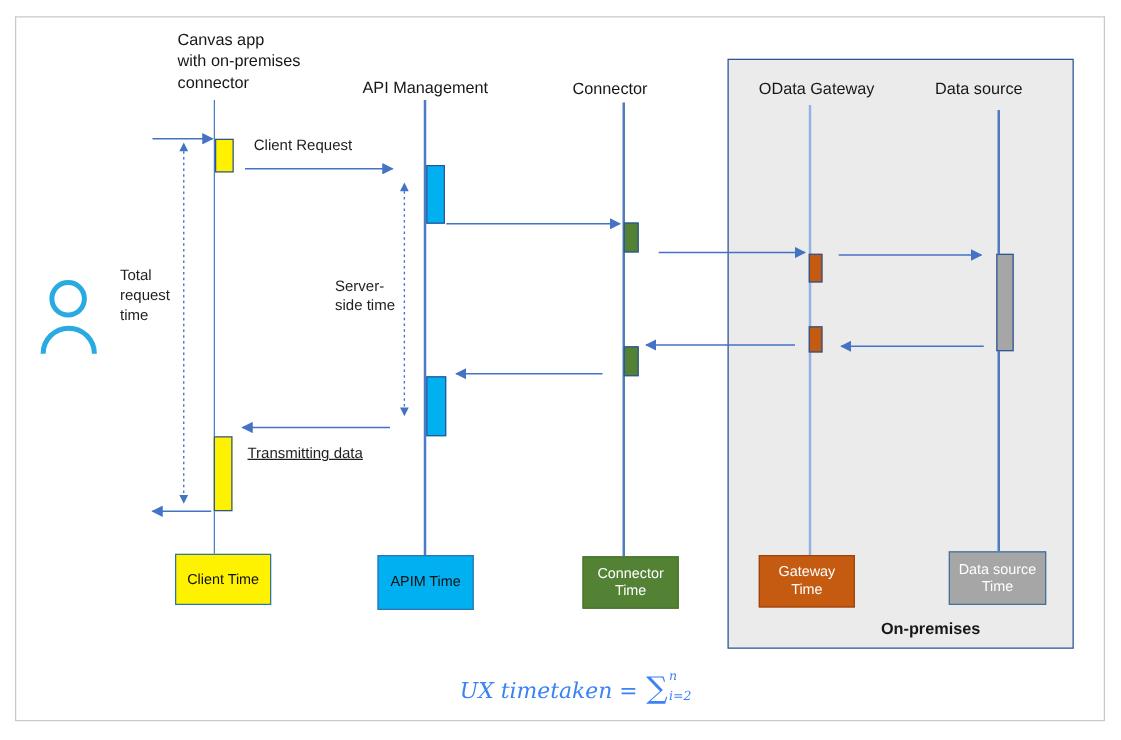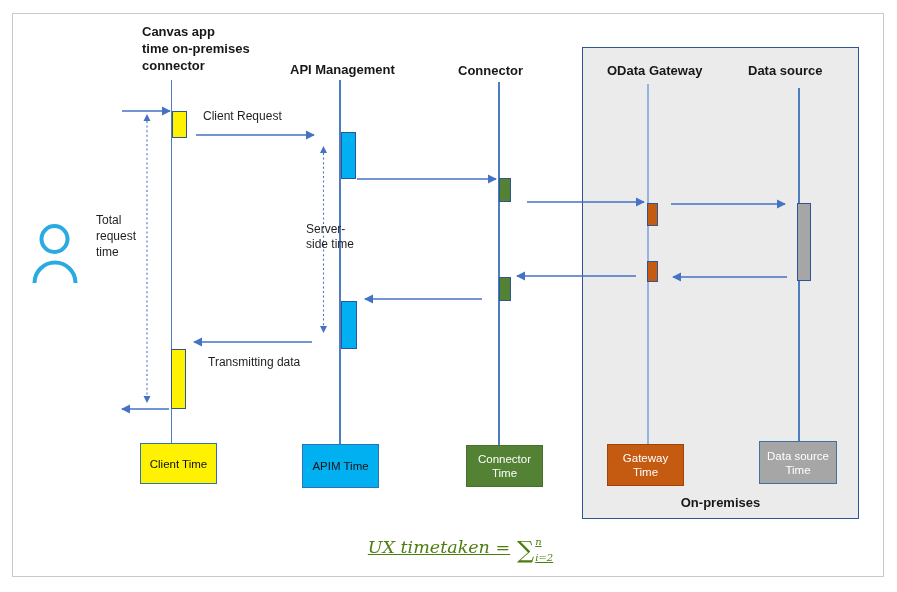--- a/index.html
+++ b/index.html
@@ -2,43 +2,43 @@
 <html><head>
 <meta charset="utf-8">
 <style>
   html,body{margin:0;padding:0;background:#fff;}
   .page{position:relative;width:897px;height:592px;background:#fff;overflow:hidden;
         font-family:"Liberation Sans",sans-serif;color:#1f1f1f;}
   .frame{position:absolute;left:12px;top:13px;width:870px;height:562px;
          border:1px solid #c9c9c9;z-index:0;}
   .onprem{position:absolute;left:582px;top:47px;width:277px;height:472px;
           background:#ebebeb;border:1.5px solid #2f5496;z-index:1;box-sizing:border-box;}
-  .hdr{position:absolute;font-weight:bold;font-size:13px;line-height:17px;color:#171717;z-index:5;white-space:nowrap;}
+  .hdr{position:absolute;font-weight:normal;font-size:13px;line-height:17px;color:#171717;z-index:5;white-space:nowrap;}
   .lifeline{position:absolute;width:1.5px;background:#4e7cc0;z-index:2;}
   .lifeline.light{background:#94b3e0;width:2px;}
   .act{position:absolute;border:1.2px solid #2e5597;box-sizing:border-box;z-index:3;}
   .act.yellow{background:#fff200;}
   .act.blue{background:#00b0f0;}
   .act.green{background:#548235;}
   .act.orange{background:#c55a11;}
   .act.gray{background:#a6a6a6;}
   .arrows{position:absolute;left:0;top:0;width:897px;height:592px;z-index:4;pointer-events:none;}
   .lbl{position:absolute;font-size:12px;line-height:14.5px;z-index:5;white-space:nowrap;}
   .legend{position:absolute;z-index:5;display:flex;flex-direction:column;align-items:center;
           justify-content:center;font-size:11.5px;line-height:14px;text-align:center;box-sizing:border-box;}
   .legend.yellow{background:#fff200;border:1.2px solid #2e74b5;color:#111;}
   .legend.blue{background:#00b0f0;border:1.2px solid #2e74b5;color:#111;}
   .legend.green{background:#548235;border:1.2px solid #48702c;color:#fff;}
   .legend.orange{background:#c55a11;border:1.2px solid #9c440c;color:#fff;}
   .legend.gray{background:#a6a6a6;border:1.5px solid #41719c;color:#fff;}
   .onprem-label{position:absolute;left:582px;top:495px;width:277px;text-align:center;
-                font-weight:bold;font-size:13px;color:#171717;z-index:5;}
+                font-weight:bold;font-size:13px;color:#171717;z-index:5;padding-left:24px;}
   .formula{position:absolute;left:462px;top:537px;transform:translateX(-50%);
            font-family:"DejaVu Serif","Liberation Serif",serif;font-style:italic;font-size:17.5px;
-           color:#4d7c0f;z-index:5;white-space:nowrap;display:flex;align-items:flex-start;text-decoration:underline;}
+           color:#3b82f6;z-index:5;white-space:nowrap;display:flex;align-items:flex-end;}
   .formula .sigwrap{display:inline-flex;align-items:center;margin:0 3px 0 7px;}
   .formula .sig{font-style:normal;font-size:24px;line-height:24px;}
   .formula .scripts{display:inline-flex;flex-direction:column;justify-content:space-between;
                     height:26px;font-size:10px;line-height:10px;margin-left:1px;}
   .actor-label{position:absolute;left:96px;top:212px;font-size:12px;line-height:16px;z-index:5;}
 </style>
 </head>
 <body>
 
 <div class="page">
@@ -50,21 +50,21 @@
     <path d="M2.5,61 A20.5,20.5 0 0 1 43.5,61" fill="none" stroke="#29ABE2" stroke-width="4"></path>
   </svg>
   <div class="actor-label">
     <div>Total</div>
     <div>request</div>
     <div>time</div>
   </div>
 
   <div class="hdr" style="left:142px;top:23px;">
     <div>Canvas app</div>
-    <div>time on-premises</div>
+    <div>with on-premises</div>
     <div>connector</div>
   </div>
   <div class="hdr" style="left:290px;top:61px;text-align:right;">API Management</div>
   <div class="hdr" style="left:458px;top:62px;">Connector</div>
   <div class="hdr" style="left:607px;top:62px;">OData Gateway</div>
   <div class="hdr" style="left:748px;top:62px;">Data source</div>
 
   <div class="lifeline" style="left:170.5px;top:80px;height:363px;"></div>
   <div class="lifeline" style="left:339px;top:80px;height:364px;"></div>
   <div class="lifeline" style="left:498px;top:82px;height:363px;"></div>
@@ -105,25 +105,25 @@
     </g>
     <g fill="#4472C4" stroke="none">
       <polygon points="143.5,121 150.5,121 147,114"></polygon>
       <polygon points="143.5,396 150.5,396 147,403"></polygon>
       <polygon points="320,153 327,153 323.5,146"></polygon>
       <polygon points="320,326 327,326 323.5,333"></polygon>
     </g>
   </svg>
 
   <div class="lbl" style="left:203px;top:109px;">Client Request</div>
-  <div class="lbl" style="left:268px;top:222px;margin-left:38px;">
+  <div class="lbl" style="left:268px;top:222px;">
     <div>Server-</div>
     <div>side time</div>
   </div>
-  <div class="lbl" style="left:208px;top:355px;">Transmitting data</div>
+  <div class="lbl" style="left:198px;top:355px;text-decoration:underline;">Transmitting data</div>
 
   <div class="legend blue" style="left:302px;top:444px;width:77px;height:44px;">
     <div>APIM Time</div>
   </div>
   <div class="legend yellow" style="left:140px;top:443px;width:77px;height:41px;">
     <div>Client Time</div>
   </div>
   <div class="legend green" style="left:466px;top:445px;width:77px;height:42px;">
     <div>Connector</div>
     <div>Time</div>

